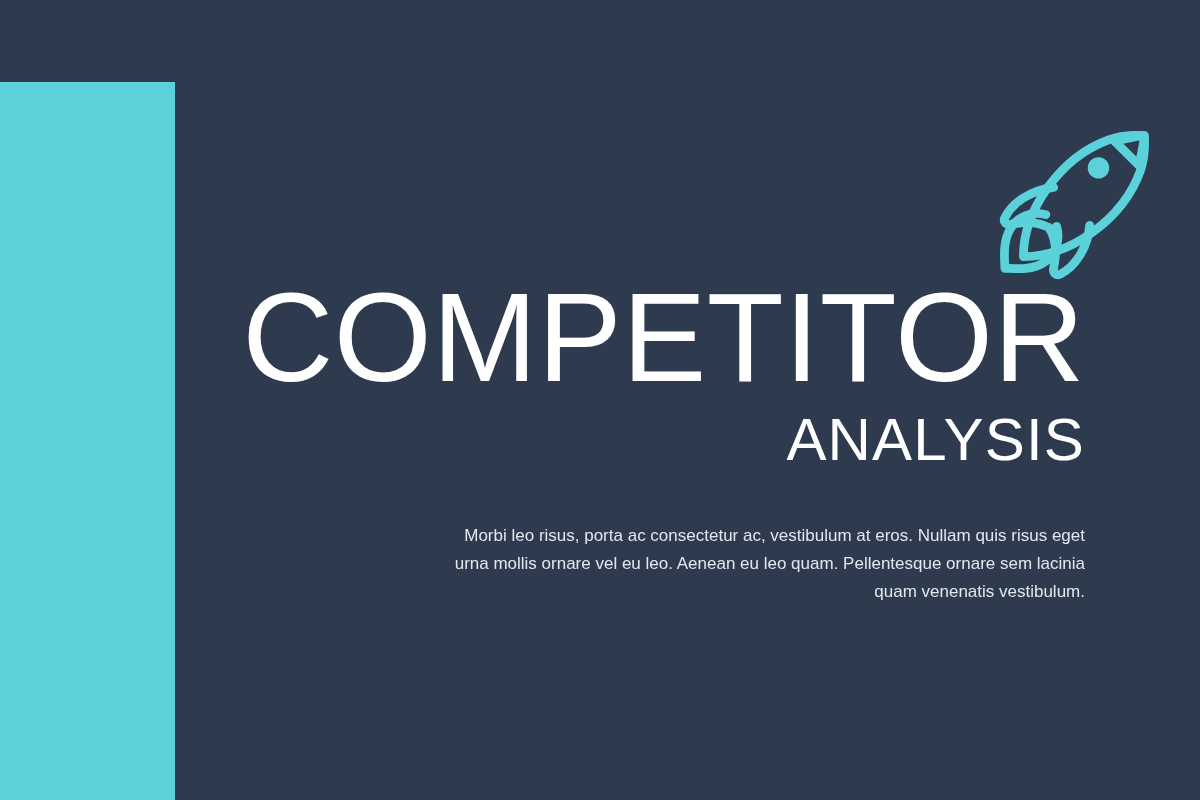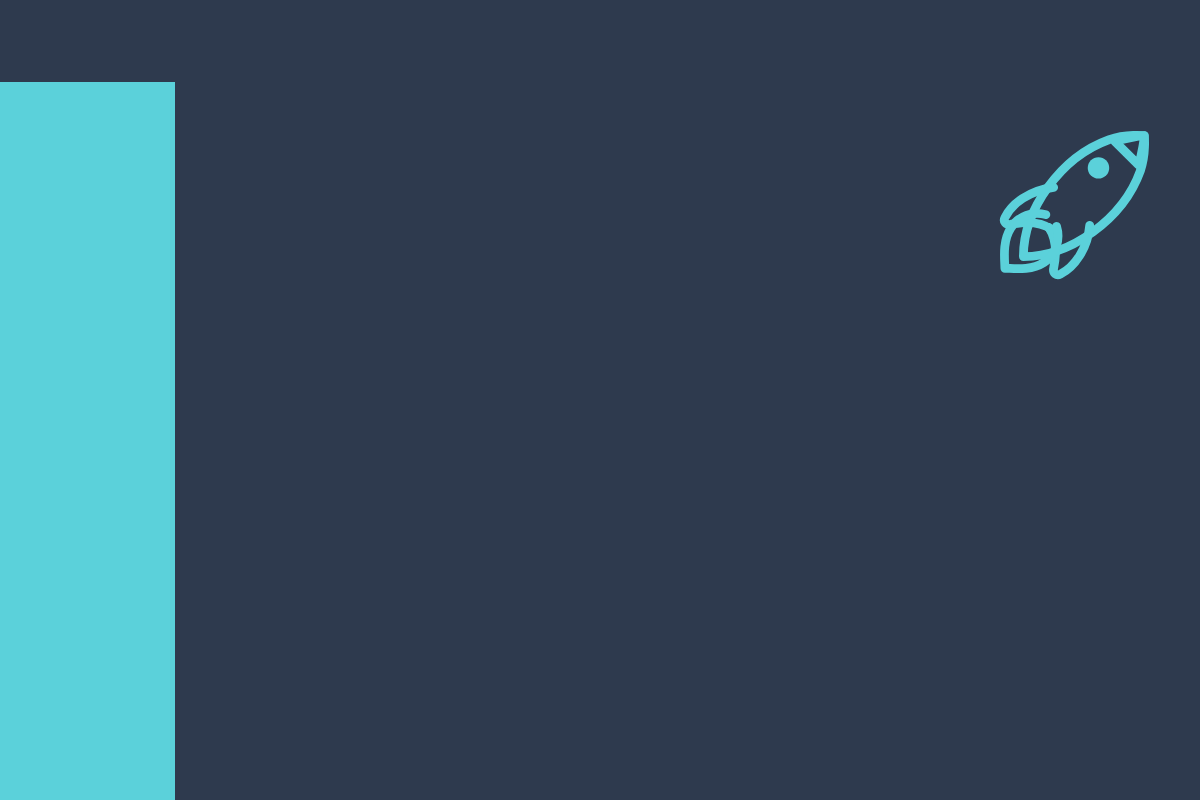--- a/index.html
+++ b/index.html
@@ -115,14 +115,19 @@
                C 59 129, 56 115, 50 106"></path>
 
       <path d="M 47 93
                C 34 89, 19 94, 11 107
                C 2 121, 5 140, 5 148
                C 13 148, 31 151, 45 142
                C 58 134, 62 118, 58 105"></path>
     </svg>
   </div>
 
+  <div id="title-block">
+    <h1 id="main-title">COMPETITOR</h1>
+    <h2 id="subtitle">ANALYSIS</h2>
+    <p id="body-copy">Morbi leo risus, porta ac consectetur ac, vestibulum at eros. Nullam quis risus eget urna mollis ornare vel eu leo. Aenean eu leo quam. Pellentesque ornare sem lacinia quam venenatis vestibulum.</p>
+  </div>
 
 </div>
 
 </body></html>

